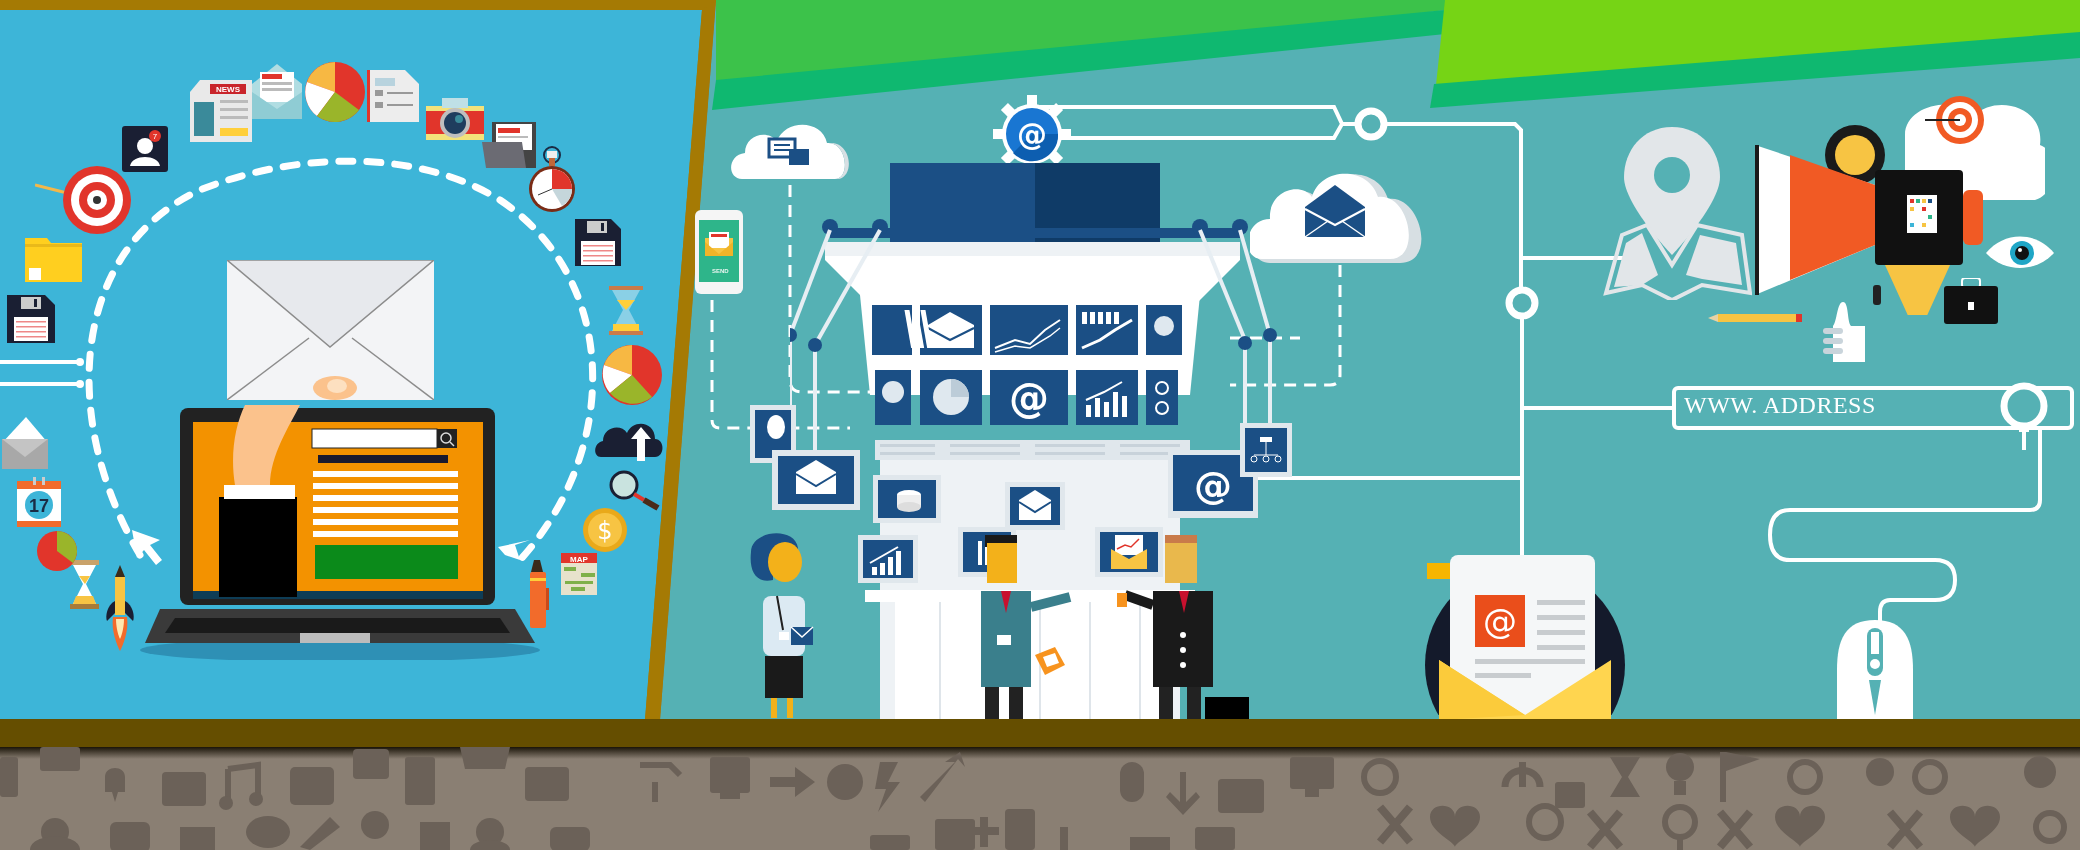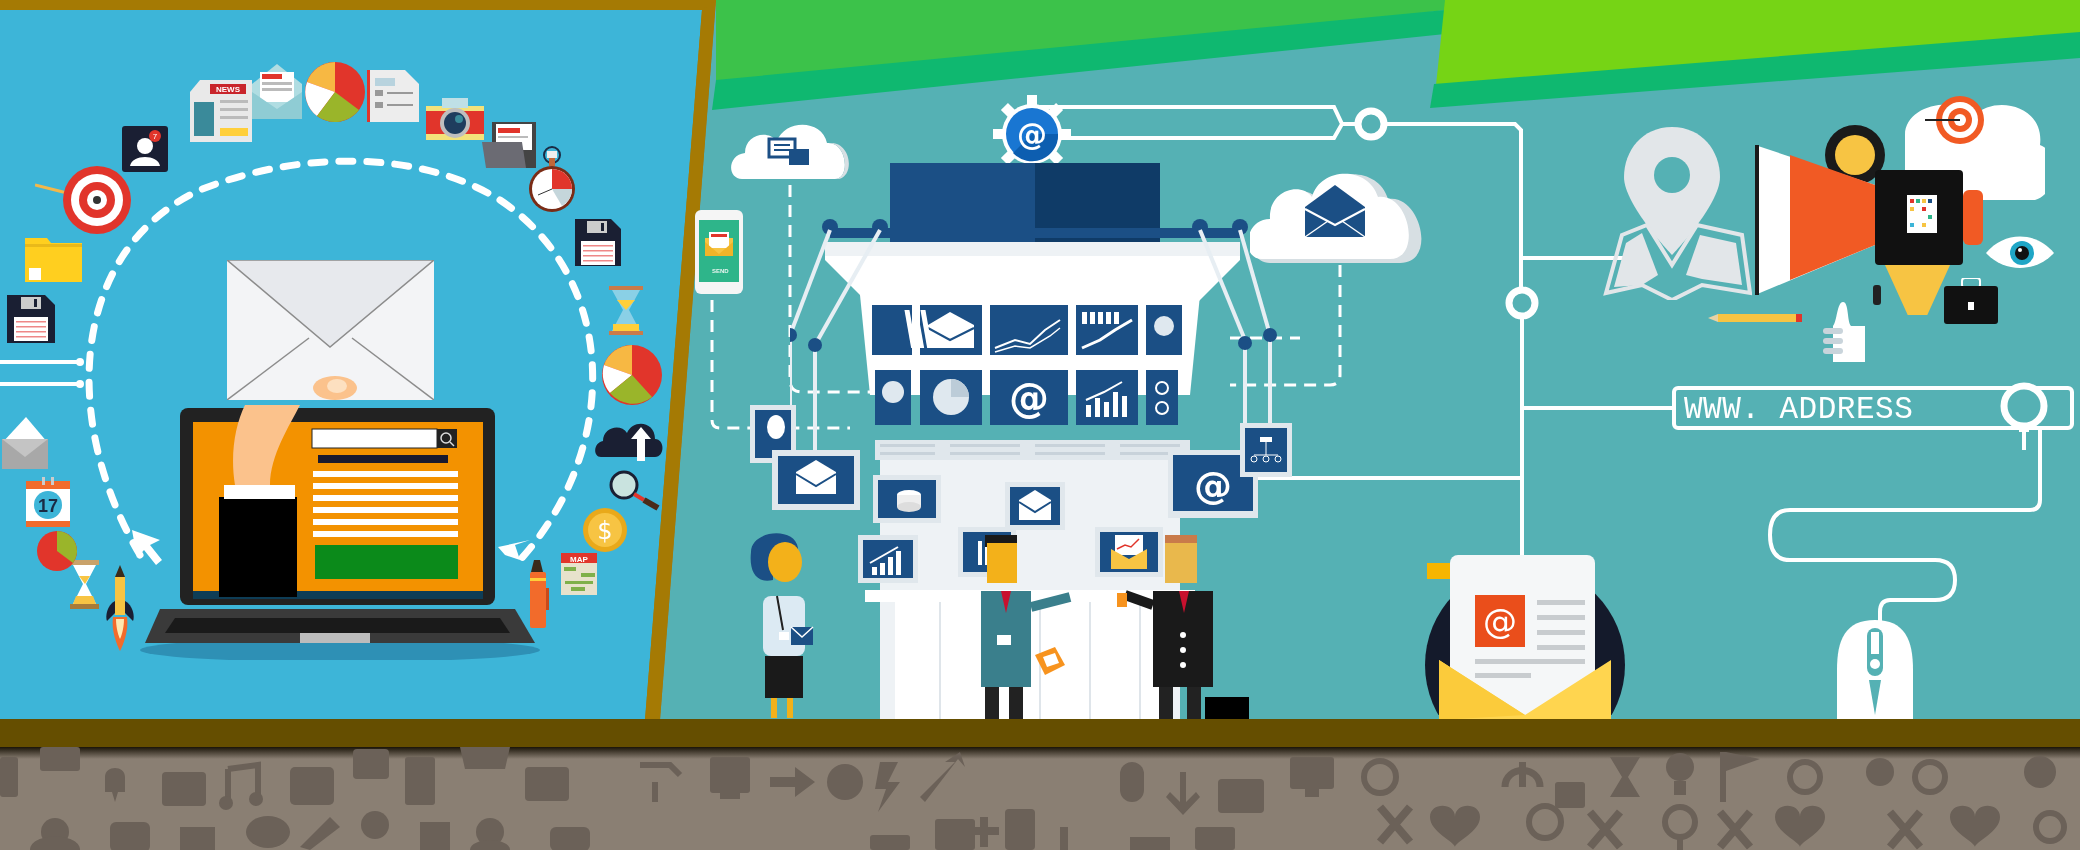--- a/index.html
+++ b/index.html
@@ -1,19 +1,19 @@
 <!DOCTYPE html>
 <html><head>
 <meta charset="utf-8">
 <style>
   html,body{margin:0;padding:0;}
   body{width:2080px;height:850px;overflow:hidden;position:relative;font-family:"Liberation Sans",sans-serif;background:#8a7f73;}
   .abs{position:absolute;}
   svg{display:block;}
-  .addr-text{font-family:Liberation Mono, monospace;font-size:31px;color:#ffffff;letter-spacing:0.5px;white-space:nowrap;}
+  .addr-text{font-family:Liberation Serif, serif;font-size:24px;color:#ffffff;letter-spacing:0.5px;white-space:nowrap;}
   .send-label{font-family:"Liberation Sans",sans-serif;font-size:6px;color:#e8f5ef;font-weight:bold;}
 </style>
 </head>
 <body>
 
 <div class="abs" style="left:0;top:0;width:720px;height:720px;">
   <svg width="720" height="720" viewBox="0 0 720 720">
 
     <polygon points="0,0 716,0 660,720 0,720" fill="#a57a04"></polygon>
     <polygon points="0,10 702,10 645,720 0,720" fill="#3db5d8"></polygon>
@@ -258,21 +258,21 @@
       <polygon points="6,36 23,36 26,44 3,44" fill="#f7c443"></polygon>
       <polygon points="9,16 20,16 15,24" fill="#f7c443"></polygon>
     </svg>
 </div>
 <div class="abs" style="left:37px;top:531px;">
   <svg width="42" height="42">
       <circle cx="20" cy="20" r="20" fill="#e1352b"></circle>
       <path d="M20,20 L20,0 A20,20 0 0,1 36,32 Z" fill="#9ab52a"></path>
     </svg>
 </div>
-<div class="abs" style="left:26px;top:477px;">
+<div class="abs" style="left:17px;top:477px;">
   <svg width="46" height="52">
       <rect x="0" y="4" width="44" height="46" fill="#fff"></rect>
       <rect x="0" y="4" width="44" height="8" fill="#f26b2b"></rect>
       <rect x="0" y="44" width="44" height="6" fill="#f26b2b"></rect>
       <circle cx="22" cy="28" r="14" fill="#3db5d8"></circle>
       <text x="22" y="35" font-size="18" font-weight="bold" fill="#1a2b44" text-anchor="middle" font-family="Liberation Sans, sans-serif">17</text>
       <rect x="16" y="0" width="3" height="8" fill="#ccc"></rect>
       <rect x="25" y="0" width="3" height="8" fill="#ccc"></rect>
     </svg>
 </div>

